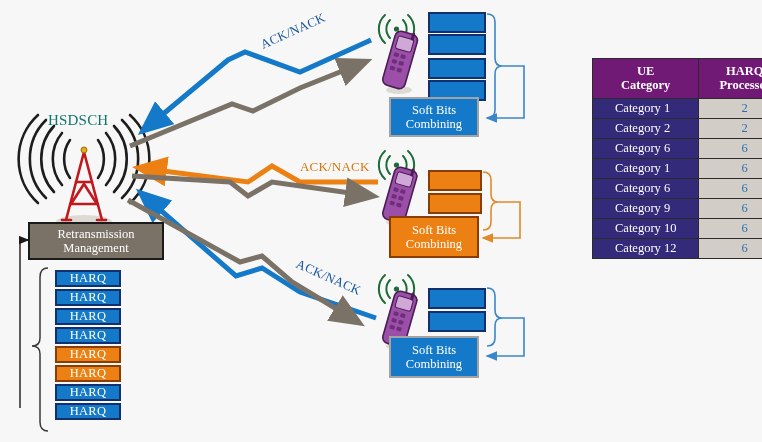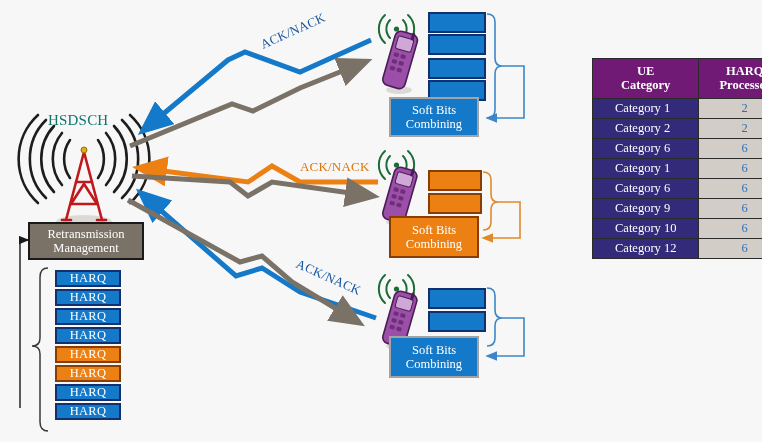--- a/index.html
+++ b/index.html
@@ -268,21 +268,21 @@
   </svg>
 
   <div class="hsdsch-label" style="left:48px;top:112px;">HSDSCH</div>
 
   <div class="acklabel ack-blue" style="left:258px;top:38px;transform:rotate(-24deg);transform-origin:left top;">ACK/NACK</div>
 
   <div class="acklabel ack-orange" style="left:300px;top:159px;">ACK/NACK</div>
 
   <div class="acklabel ack-blue" style="left:300px;top:256px;transform:rotate(24deg);transform-origin:left top;">ACK/NACK</div>
 
-  <div class="box retrans" style="left:28px;top:222px;width:116px;height:38px;">
+  <div class="box retrans" style="left:28px;top:222px;width:136px;height:38px;">
     <span>Retransmission Management</span>
   </div>
 
   <div class="harq" style="left:55px;top:270px;width:66px;height:17px;">
       <span>HARQ</span>
     </div>
   <div class="harq" style="left:55px;top:289px;width:66px;height:17px;">
       <span>HARQ</span>
     </div>
   <div class="harq" style="left:55px;top:308px;width:66px;height:17px;">

